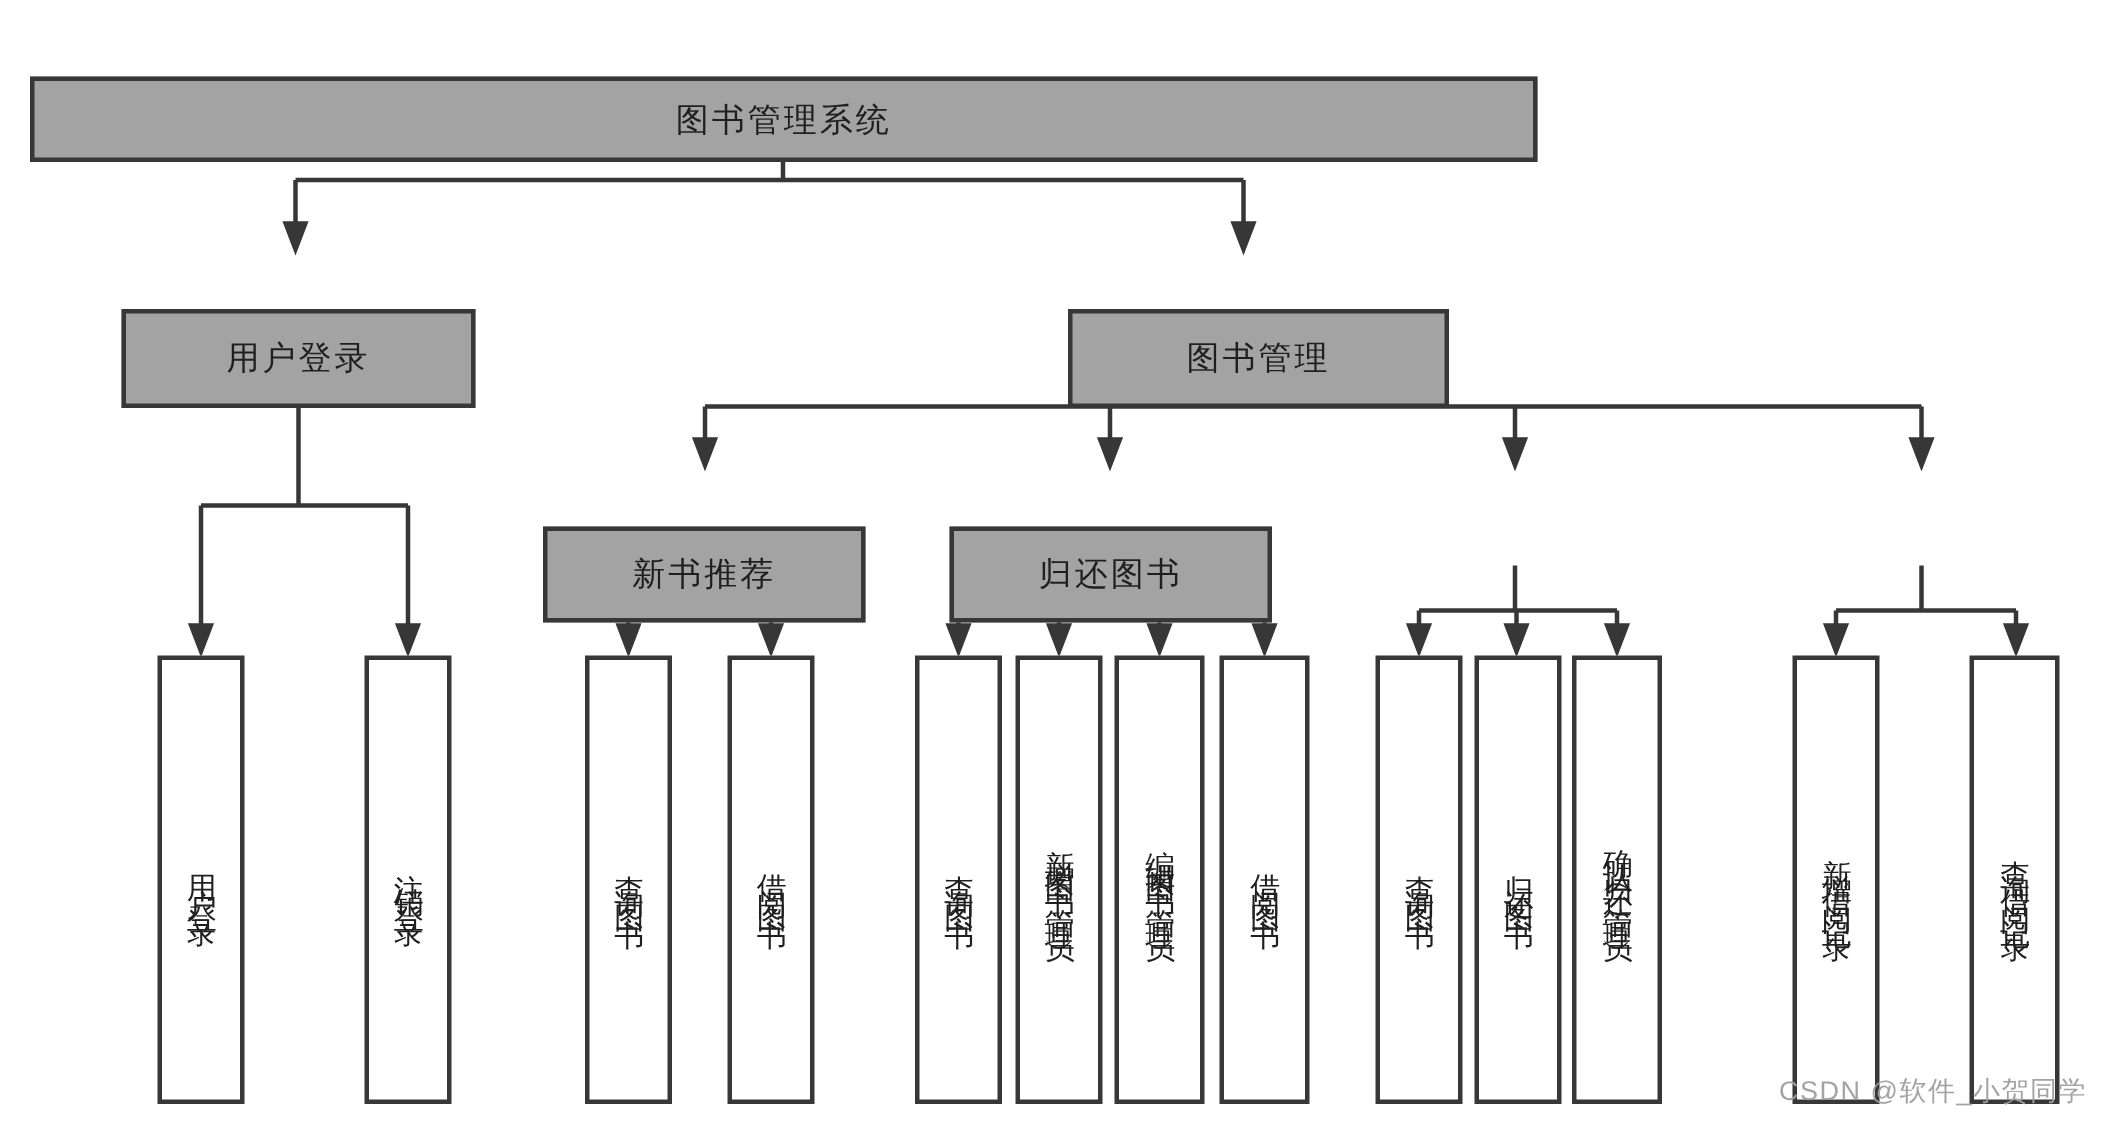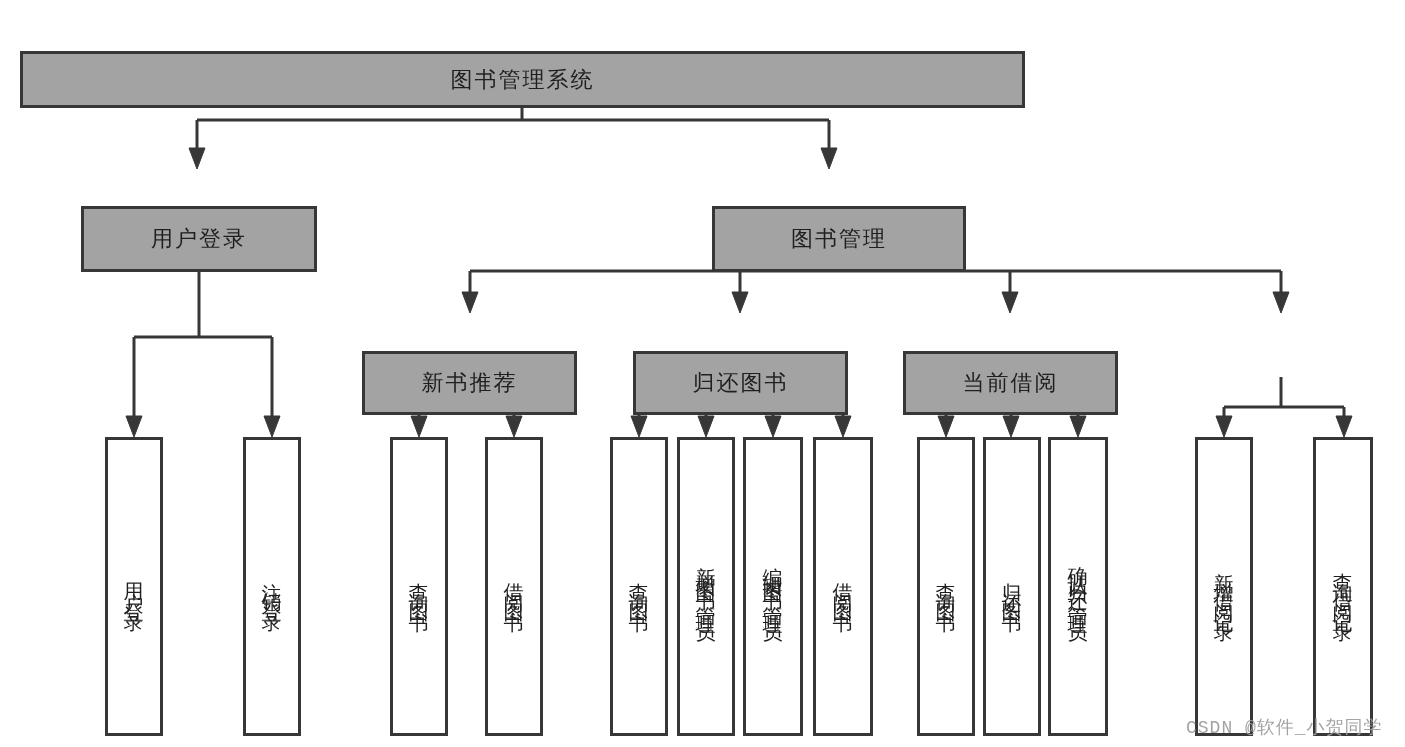--- a/index.html
+++ b/index.html
@@ -73,21 +73,20 @@
   .leaf--13 { left: 1313px; width: 60px; }
   .watermark {
     position: absolute;
     left: 1186px;
     top: 715px;
     font-size: 18px;
     color: rgba(158,158,158,0.95);
     letter-spacing: 1px;
     z-index: 5;
     white-space: nowrap;
-    font-family: Liberation Mono, monospace;
   }
 </style>
 </head>
 <body>
 
 <div class="canvas">
 
   <svg class="connector-layer" width="1405" height="747" viewBox="0 0 1405 747" xmlns="http://www.w3.org/2000/svg">
     <g stroke="#373737" stroke-width="3" fill="#373737">
 
@@ -166,21 +165,20 @@
     </g>
   </svg>
 
   <div class="node node--root">图书管理系统</div>
 
   <div class="node node--l2a">用户登录</div>
   <div class="node node--l2b">图书管理</div>
 
   <div class="node node--l3 node--l3a">新书推荐</div>
   <div class="node node--l3 node--l3b">归还图书</div>
-  <div class="node node--l3 node--l3c">当前借阅</div>
 
   <div class="leaf leaf--1">用户登录</div>
   <div class="leaf leaf--2">注销登录</div>
   <div class="leaf leaf--3">查询图书</div>
   <div class="leaf leaf--4">借阅图书</div>
   <div class="leaf leaf--5">查询图书</div>
   <div class="leaf leaf--6">新增图书（管理员）</div>
   <div class="leaf leaf--7">编辑图书（管理员）</div>
   <div class="leaf leaf--8">借阅图书</div>
   <div class="leaf leaf--9">查询图书</div>

